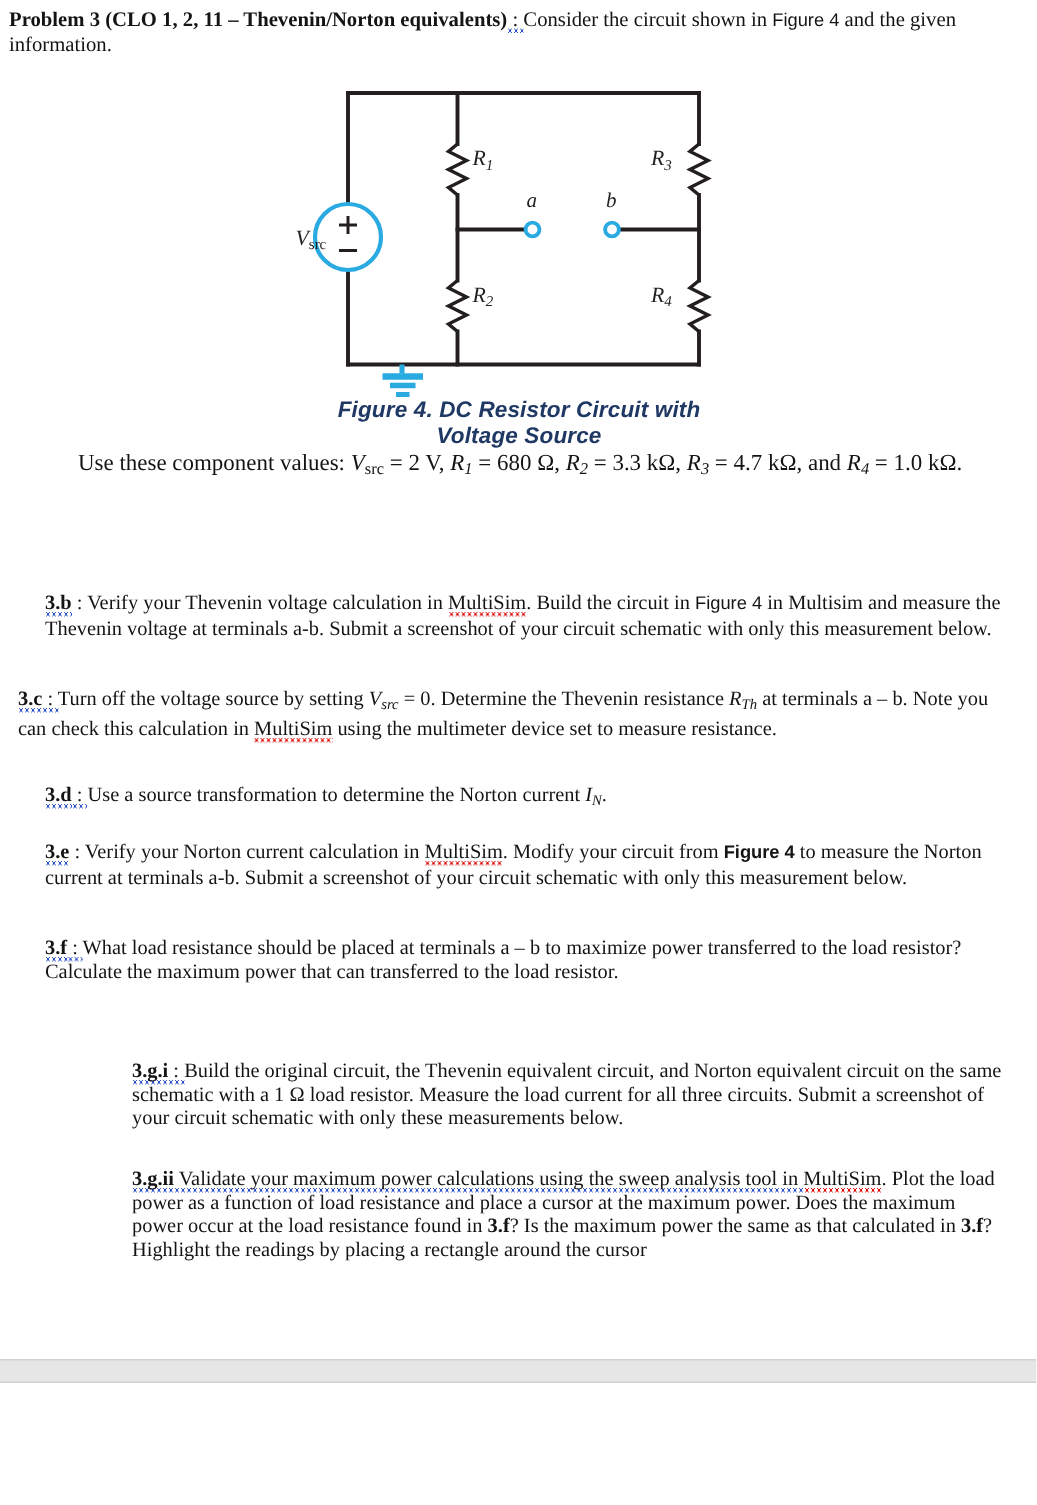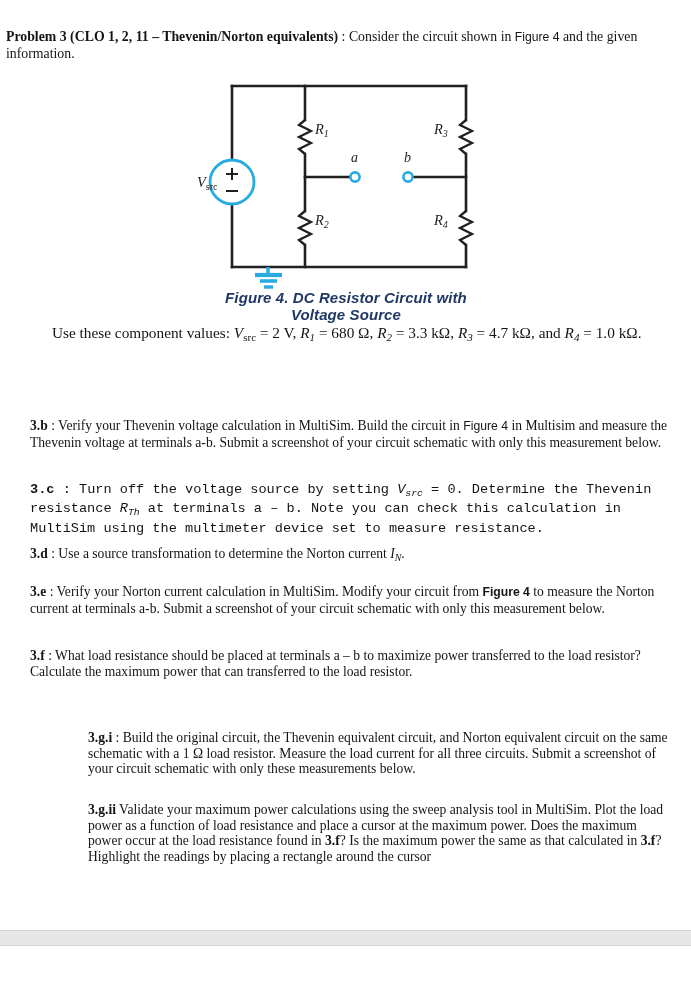--- a/index.html
+++ b/index.html
@@ -13,21 +13,20 @@
     position: relative;
     font-family: "Liberation Serif", "DejaVu Serif", serif;
     color: #1a1a1a;
     overflow: hidden;
     -webkit-font-smoothing: antialiased;
   }
 
   .page {
     position: absolute;
     inset: 0;
-    margin-top: 24px;
   }
 
   
   .blk {
     position: absolute;
     font-size: 13.6px;
     line-height: 15.6px;
     color: #141414;
     text-align: left;
   }
@@ -111,21 +110,21 @@
     left: 52px;
     top: 299px;
     width: 645px;
     font-size: 15.3px;
     line-height: 19.5px;
   }
 
   
   #part-a   { left: 30px;  top: 364px;  width: 655px; }
   #part-b   { left: 30px;  top: 394px;  width: 650px; }
-  #part-c   { left: 30px;  top: 458px;  width: 652px; font-family: Liberation Mono, monospace; }
+  #part-c   { left: 12px;  top: 458px;  width: 652px; }
   #part-d   { left: 30px;  top: 522px;  width: 650px; }
   #part-e   { left: 30px;  top: 560px;  width: 640px; }
   #part-f   { left: 30px;  top: 624px;  width: 650px; }
   #part-g   { left: 30px;  top: 671px;  width: 650px; }
   #part-gi  { left: 88px;  top: 706px;  width: 580px; }
   #part-gii { left: 88px;  top: 778px;  width: 578px; }
   #part-tail{ left: 88px;  top: 962px;  width: 580px; }
 
   
   #page-break {

